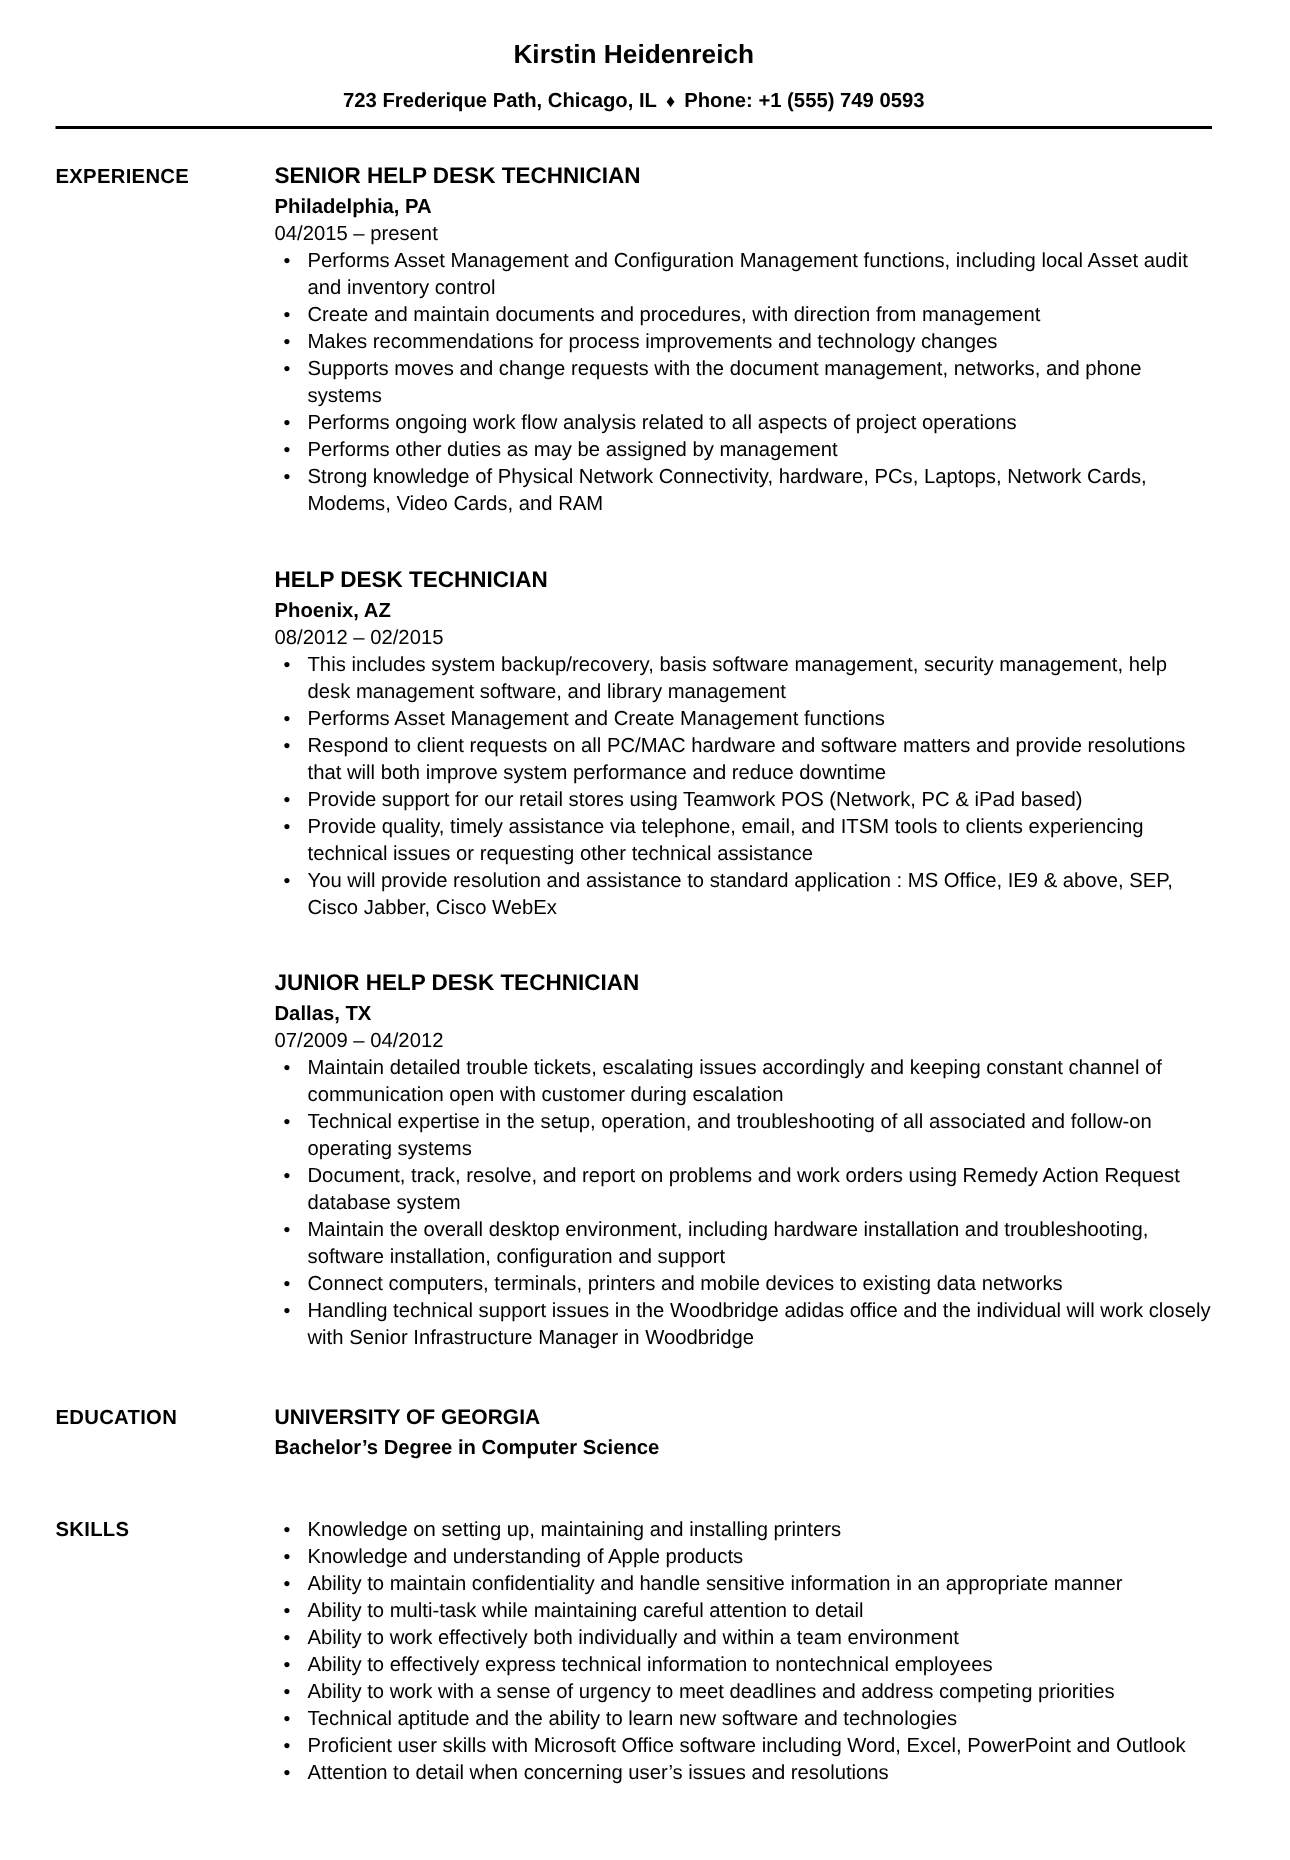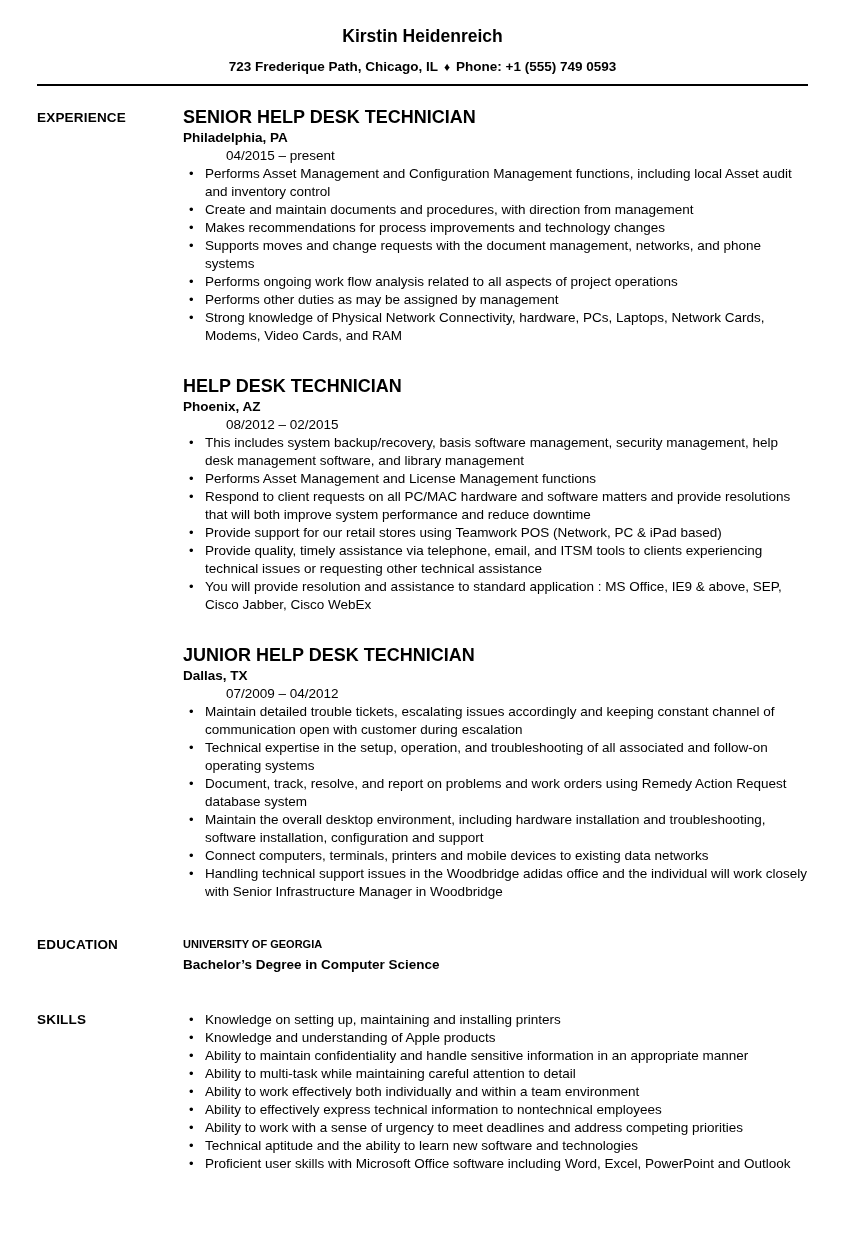--- a/index.html
+++ b/index.html
@@ -54,49 +54,49 @@
     flex: 0 0 122px;
     font-weight: bold;
     font-size: 13.5px;
     line-height: 19px;
     letter-spacing: 0.2px;
   }
   .section-body { flex: 1 1 auto; min-width: 0; }
   .job { margin-bottom: 32px; }
   .job:last-child { margin-bottom: 0; }
   .job-title {
-    font-size: 18px;
+    font-size: 15px;
     font-weight: bold;
     line-height: 19px;
     margin: 0;
   }
   .job-location {
     font-weight: bold;
     line-height: 18px;
     margin-top: 2px;
   }
-  .job-dates { line-height: 17px; margin-left: 43px; }
+  .job-dates { line-height: 17px; }
   ul.bullets {
     list-style: none;
     margin: 1px 0 0 0;
     padding: 0;
   }
   ul.bullets li {
     position: relative;
     padding-left: 22px;
   }
   ul.bullets li::before {
     content: "\2022";
     position: absolute;
     left: 6px;
     top: 0;
     font-size: 13px;
   }
   .edu-school {
-    font-size: 11px;
+    font-size: 14px;
     font-weight: bold;
     line-height: 19px;
   }
   .edu-degree {
     font-weight: bold;
     line-height: 18px;
     margin-top: 2px;
   }
   .section-education { margin-top: 34px; }
   .section-skills { margin-top: 36px; }
@@ -132,21 +132,21 @@
           <li>Strong knowledge of Physical Network Connectivity, hardware, PCs, Laptops, Network Cards, Modems, Video Cards, and RAM</li>
         </ul>
       </div>
 
       <div class="job">
         <div class="job-title">HELP DESK TECHNICIAN</div>
         <div class="job-location">Phoenix, AZ</div>
         <div class="job-dates">08/2012 – 02/2015</div>
         <ul class="bullets">
           <li>This includes system backup/recovery, basis software management, security management, help desk management software, and library management</li>
-          <li>Performs Asset Management and License Management functions</li>
+          <li>Performs Asset Management and Create Management functions</li>
           <li>Respond to client requests on all PC/MAC hardware and software matters and provide resolutions that will both improve system performance and reduce downtime</li>
           <li>Provide support for our retail stores using Teamwork POS (Network, PC &amp; iPad based)</li>
           <li>Provide quality, timely assistance via telephone, email, and ITSM tools to clients experiencing technical issues or requesting other technical assistance</li>
           <li>You will provide resolution and assistance to standard application : MS Office, IE9 &amp; above, SEP, Cisco Jabber, Cisco WebEx</li>
         </ul>
       </div>
 
       <div class="job">
         <div class="job-title">JUNIOR HELP DESK TECHNICIAN</div>
         <div class="job-location">Dallas, TX</div>
@@ -178,17 +178,18 @@
       <ul class="bullets">
         <li>Knowledge on setting up, maintaining and installing printers</li>
         <li>Knowledge and understanding of Apple products</li>
         <li>Ability to maintain confidentiality and handle sensitive information in an appropriate manner</li>
         <li>Ability to multi-task while maintaining careful attention to detail</li>
         <li>Ability to work effectively both individually and within a team environment</li>
         <li>Ability to effectively express technical information to nontechnical employees</li>
         <li>Ability to work with a sense of urgency to meet deadlines and address competing priorities</li>
         <li>Technical aptitude and the ability to learn new software and technologies</li>
         <li>Proficient user skills with Microsoft Office software including Word, Excel, PowerPoint and Outlook</li>
+        <li>Attention to detail when concerning user’s issues and resolutions</li>
       </ul>
     </div>
   </div>
 
 </div>
 
 </body></html>

